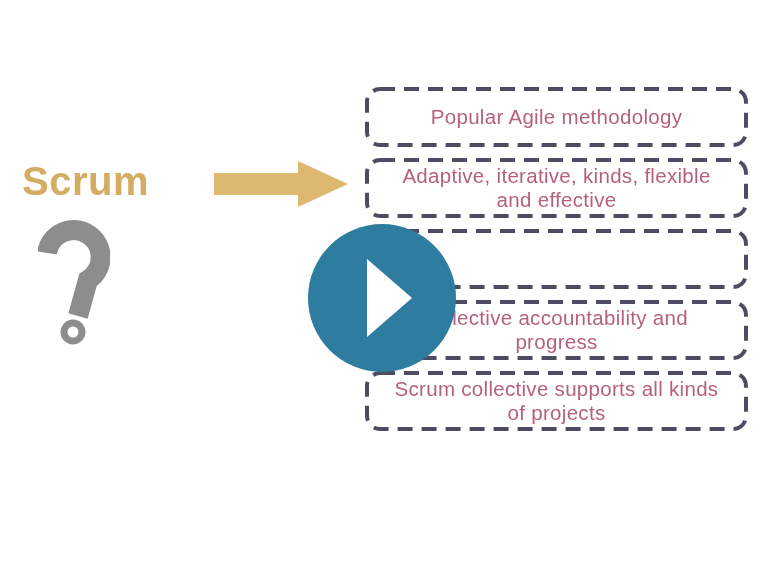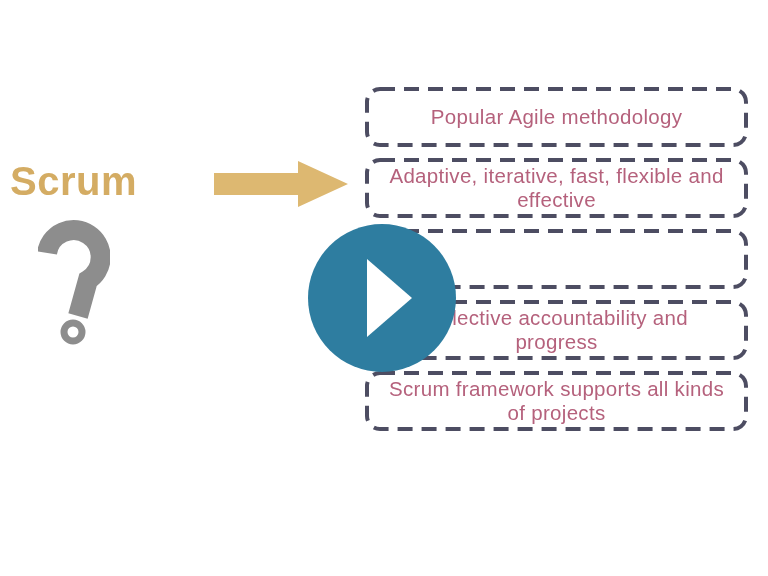--- a/index.html
+++ b/index.html
@@ -6,21 +6,21 @@
   .stage {
     position: relative;
     width: 768px;
     height: 576px;
     background: #ffffff;
     overflow: hidden;
     font-family: "Liberation Sans", sans-serif;
   }
   .scrum-title {
     position: absolute;
-    left: 10px;
+    left: 22px;
     top: 161px;
     font-size: 40px;
     font-weight: bold;
     letter-spacing: 0.5px;
     color: #d4ac63;
     line-height: 1;
   }
   .qmark-svg {
     position: absolute;
     left: 38px;
@@ -99,41 +99,41 @@
       <svg class="border-svg" viewBox="0 0 383 60">
         <rect x="2" y="2" width="379" height="56" rx="13" ry="13" fill="none" stroke="#4d4d62" stroke-width="4" stroke-dasharray="15 9"></rect>
       </svg>
       <div class="label">Popular Agile methodology</div>
     </div>
 
     <div class="box">
       <svg class="border-svg" viewBox="0 0 383 60">
         <rect x="2" y="2" width="379" height="56" rx="13" ry="13" fill="none" stroke="#4d4d62" stroke-width="4" stroke-dasharray="15 9"></rect>
       </svg>
-      <div class="label">Adaptive, iterative, fast, flexible and effective</div>
+      <div class="label">Adaptive, iterative, kinds, flexible and effective</div>
     </div>
 
     <div class="box">
       <svg class="border-svg" viewBox="0 0 383 60">
         <rect x="2" y="2" width="379" height="56" rx="13" ry="13" fill="none" stroke="#4d4d62" stroke-width="4" stroke-dasharray="15 9"></rect>
       </svg>
     </div>
 
     <div class="box">
       <svg class="border-svg" viewBox="0 0 383 60">
         <rect x="2" y="2" width="379" height="56" rx="13" ry="13" fill="none" stroke="#4d4d62" stroke-width="4" stroke-dasharray="15 9"></rect>
       </svg>
       <div class="label">collective accountability and progress</div>
     </div>
 
     <div class="box">
       <svg class="border-svg" viewBox="0 0 383 60">
         <rect x="2" y="2" width="379" height="56" rx="13" ry="13" fill="none" stroke="#4d4d62" stroke-width="4" stroke-dasharray="15 9"></rect>
       </svg>
-      <div class="label">Scrum framework supports all kinds of projects</div>
+      <div class="label">Scrum collective supports all kinds of projects</div>
     </div>
 
   </div>
 
   <div class="play-overlay">
     <svg viewBox="0 0 150 150" width="150" height="150">
       <circle cx="75" cy="75" r="74" fill="#2e7da0"></circle>
       <polygon points="60,36 105,75 60,114" fill="#ffffff"></polygon>
     </svg>
   </div>

